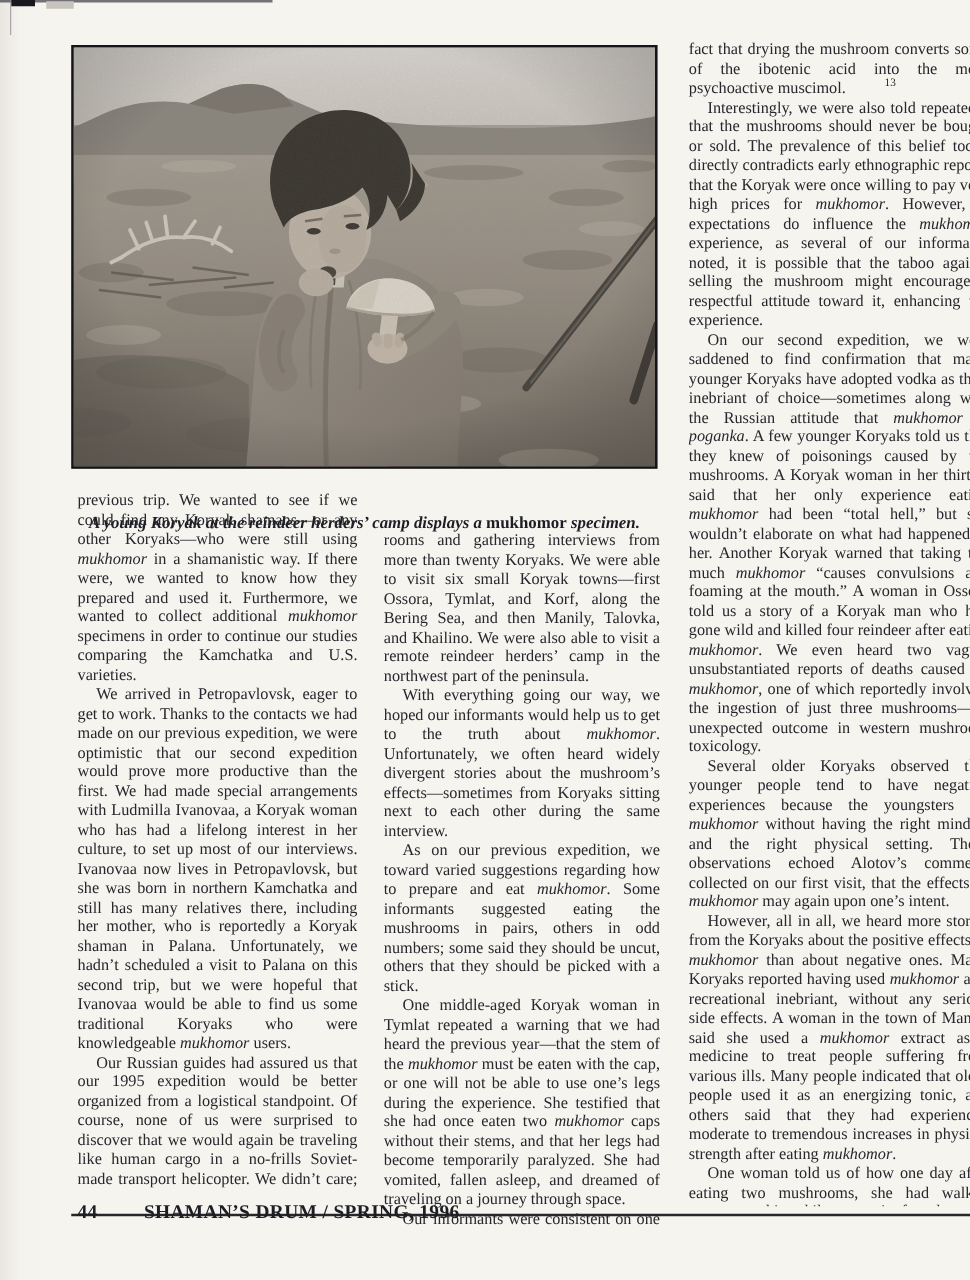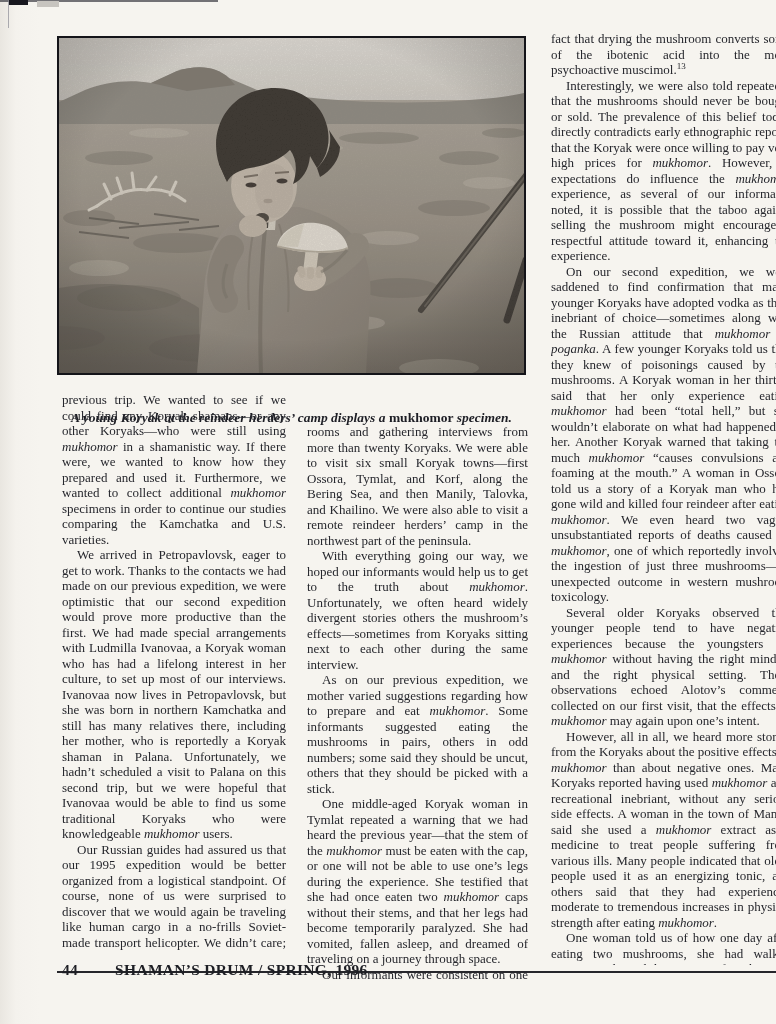--- a/index.html
+++ b/index.html
@@ -28,21 +28,21 @@
   }
   .caption .rm{font-style:normal;}
 
   .col{
     position:absolute;font-size:13px;line-height:15.5px;color:#26272d;
     text-align:justify;overflow:hidden;
   }
   .col p{margin:0;padding:0;}
   .col p.ind{text-indent:15px;}
   .col i{font-style:italic;}
-  sup{font-size:9px;line-height:0;vertical-align:super;}
+  sup{font-size:9px;line-height:0;vertical-align:super;margin-left:31px;}
   .col-left{left:62px;top:392px;width:224px;height:558px;}
   .col-mid{left:307px;top:412px;width:221px;height:558px;margin-top:12px;}
   .col-right{left:551px;top:31px;width:240px;height:934px;}
 
   .footer-rule{position:absolute;left:57px;top:971px;width:719px;height:2px;background:#26262b;}
   .footer{
     position:absolute;left:62px;top:960px;
     font-weight:bold;font-size:15.5px;line-height:20px;color:#1d1e24;letter-spacing:.3px;
   }
   .footer .num{display:inline-block;margin-right:37px;}
@@ -196,22 +196,22 @@
       <p><span>A young Koryak at the reindeer herders’ camp displays a </span><span class="rm">mukhomor</span><span> specimen.</span></p>
     </div>
 
   <div class="col col-left">
       <p><span>previous trip.  We wanted to see if we could find any Koryak shamans—or any other Koryaks—who were still using </span><i>mukhomor</i><span> in a shamanistic way.  If there were, we wanted to know how they prepared and used it.  Furthermore, we wanted to collect additional </span><i>mukhomor</i><span> specimens in order to continue our studies comparing the Kamchatka and U.S. varieties.</span></p>
       <p class="ind"><span>We arrived in Petropavlovsk, eager to get to work.  Thanks to the contacts we had made on our previous expedition, we were optimistic that our second expedition would prove more productive than the first. We had made special arrangements with Ludmilla Ivanovaa, a Koryak woman who has had a lifelong interest in her culture, to set up most of our interviews.  Ivanovaa now lives in Petropavlovsk, but she was born in northern Kamchatka and still has many relatives there, including her mother, who is reportedly a Koryak shaman in Palana.   Unfortunately, we hadn’t scheduled a visit to Palana on this second trip, but we were hopeful that Ivanovaa would be able to find us some traditional Koryaks who were knowledgeable </span><i>mukhomor</i><span> users.</span></p>
       <p class="ind"><span>Our Russian guides had assured us that our 1995 expedition would be better organized from a logistical standpoint.  Of course, none of us were surprised to discover that we would again be traveling like human cargo in a no-frills Soviet-made transport helicopter.  We didn’t care; we were just glad to be back in Kamchatka.</span></p>
     </div>
   <div class="col col-mid">
       <p><span>rooms and gathering interviews from more than twenty Koryaks.  We were able to visit six small Koryak towns—first Ossora, Tymlat, and Korf, along the Bering Sea, and then Manily, Talovka, and Khailino. We were also able to visit a remote reindeer herders’ camp in the northwest part of the peninsula.</span></p>
-      <p class="ind"><span>With everything going our way, we hoped our informants would help us to get to the truth about </span><i>mukhomor</i><span>.  Unfortunately, we often heard widely divergent stories others the mushroom’s effects—sometimes from Koryaks sitting next to each other during the same interview.</span></p>
-      <p class="ind"><span>As on our previous expedition, we mother varied suggestions regarding how to prepare and eat </span><i>mukhomor</i><span>.  Some informants suggested eating the mushrooms in pairs, others in odd numbers; some said they should be uncut, others that they should be picked with a stick.</span></p>
+      <p class="ind"><span>With everything going our way, we hoped our informants would help us to get to the truth about </span><i>mukhomor</i><span>.  Unfortunately, we often heard widely divergent stories about the mushroom’s effects—sometimes from Koryaks sitting next to each other during the same interview.</span></p>
+      <p class="ind"><span>As on our previous expedition, we toward varied suggestions regarding how to prepare and eat </span><i>mukhomor</i><span>.  Some informants suggested eating the mushrooms in pairs, others in odd numbers; some said they should be uncut, others that they should be picked with a stick.</span></p>
       <p class="ind"><span>One middle-aged Koryak woman in Tymlat repeated a warning that we had heard the previous year—that the stem of the </span><i>mukhomor</i><span> must be eaten with the cap, or one will not be able to use one’s legs during the experience.  She testified that she had once eaten two </span><i>mukhomor</i><span> caps without their stems, and that her legs had become temporarily paralyzed.  She had vomited, fallen asleep, and dreamed of traveling on a journey through space.</span></p>
       <p class="ind"><span>Our informants were consistent on one point, that the mushrooms should be dried before consumption.  As noted by Wasson and others, this practice may be due to the</span></p>
     </div>
   <div class="col col-right">
       <p><span>fact that drying the mushroom converts some of the ibotenic acid into the more psychoactive muscimol.</span><sup>13</sup></p>
       <p class="ind"><span>Interestingly, we were also told repeatedly that the mushrooms should never be bought or sold.  The prevalence of this belief today directly contradicts early ethnographic reports that the Koryak were once willing to pay very high prices for </span><i>mukhomor</i><span>.  However, if expectations do influence the </span><i>mukhomor</i><span> experience, as several of our informants noted, it is possible that the taboo against selling the mushroom might encourage a respectful attitude toward it, enhancing the experience.</span></p>
       <p class="ind"><span>On our second expedition, we were saddened to find confirmation that many younger Koryaks have adopted vodka as their inebriant of choice—sometimes along with the Russian attitude that </span><i>mukhomor</i><span> is </span><i>poganka</i><span>.  A few younger Koryaks told us that they knew of poisonings caused by the mushrooms.  A Koryak woman in her thirties said that her only experience eating </span><i>mukhomor</i><span> had been “total hell,” but she wouldn’t elaborate on what had happened to her.  Another Koryak warned that taking too much </span><i>mukhomor</i><span> “causes convulsions and foaming at the mouth.”  A woman in Ossora told us a story of a Koryak man who had gone wild and killed four reindeer after eating </span><i>mukhomor</i><span>.  We even heard two vague, unsubstantiated reports of deaths caused by </span><i>mukhomor</i><span>, one of which reportedly involved the ingestion of just three mushrooms—an unexpected outcome in western mushroom toxicology.</span></p>
       <p class="ind"><span>Several older Koryaks observed that younger people tend to have negative experiences because the youngsters eat </span><i>mukhomor</i><span> without having the right mindset and the right physical setting.  These observations echoed Alotov’s comment, collected on our first visit, that the effects of </span><i>mukhomor</i><span> may again upon one’s intent.</span></p>
       <p class="ind"><span>However, all in all, we heard more stories from the Koryaks about the positive effects of </span><i>mukhomor</i><span> than about negative ones.  Many Koryaks reported having used </span><i>mukhomor</i><span> as a recreational inebriant, without any serious side effects.  A woman in the town of Manily said she used a </span><i>mukhomor</i><span> extract as a medicine to treat people suffering from various ills.  Many people indicated that older people used it as an energizing tonic, and others said that they had experienced moderate to tremendous increases in physical strength after eating </span><i>mukhomor</i><span>.</span></p>
       <p class="ind"><span>One woman told us of how one day after eating two mushrooms, she had walked twenty to thirty kilometers in four hours—with a heavy pack on her back</span></p>

